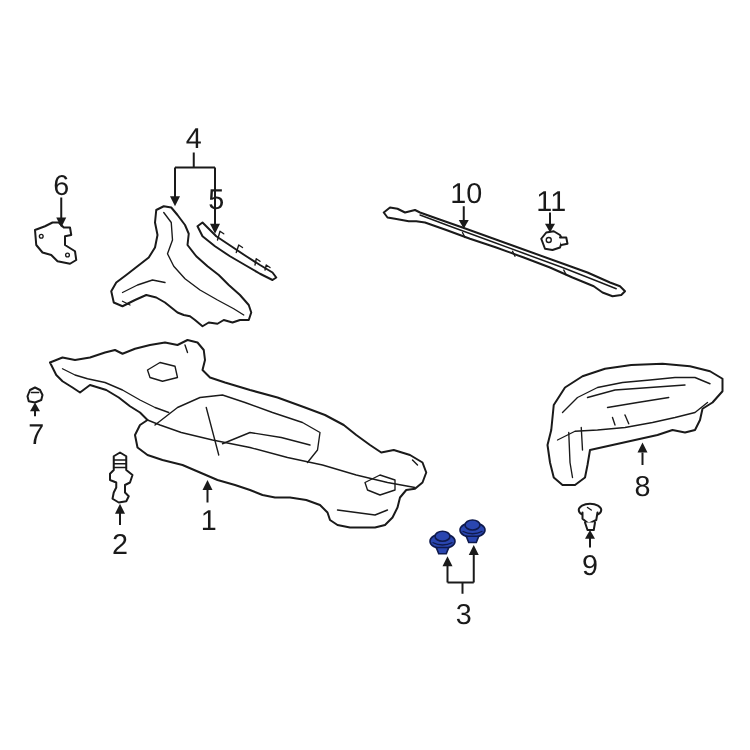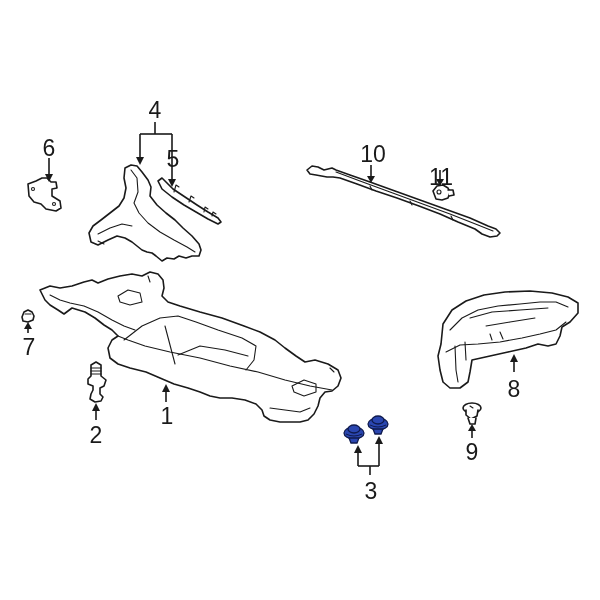--- a/index.html
+++ b/index.html
@@ -157,20 +157,20 @@
       <path class="detail" d="M470,406 L473,408"></path>
       <line class="leader" x1="472" y1="438" x2="472" y2="430"></line>
       <polygon class="arrowhead" points="468,431 476,431 472,424"></polygon>
     </g>
   </svg>
 
   <span class="callout" style="left:155px; top:99px;">4</span>
   <span class="callout" style="left:173px; top:148px;">5</span>
   <span class="callout" style="left:49px; top:137px;">6</span>
   <span class="callout" style="left:373px; top:143px;">10</span>
-  <span class="callout" style="left:441px; top:166px;">11</span>
+  <span class="callout" style="left:441px; top:150px;">11</span>
   <span class="callout" style="left:29px; top:336px;">7</span>
   <span class="callout" style="left:514px; top:378px;">8</span>
   <span class="callout" style="left:167px; top:405px;">1</span>
   <span class="callout" style="left:96px; top:424px;">2</span>
   <span class="callout" style="left:472px; top:441px;">9</span>
   <span class="callout" style="left:371px; top:480px;">3</span>
 </div>
 
 </body></html>

